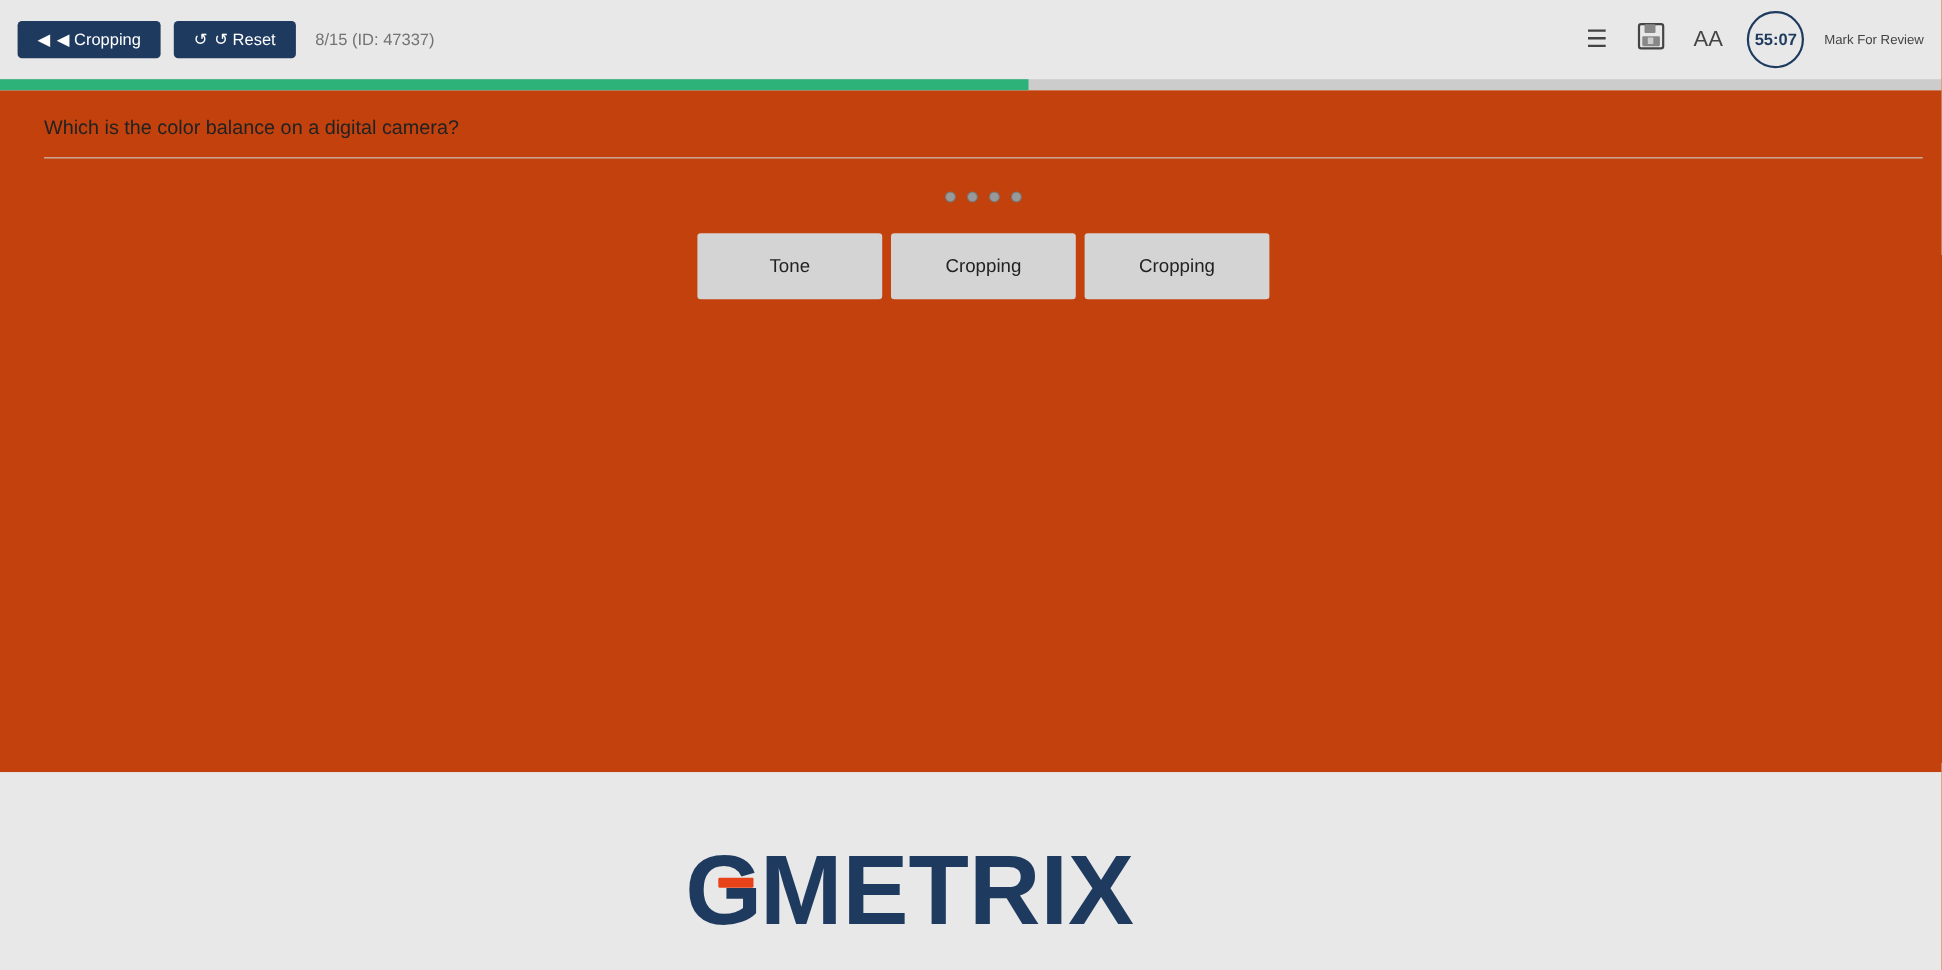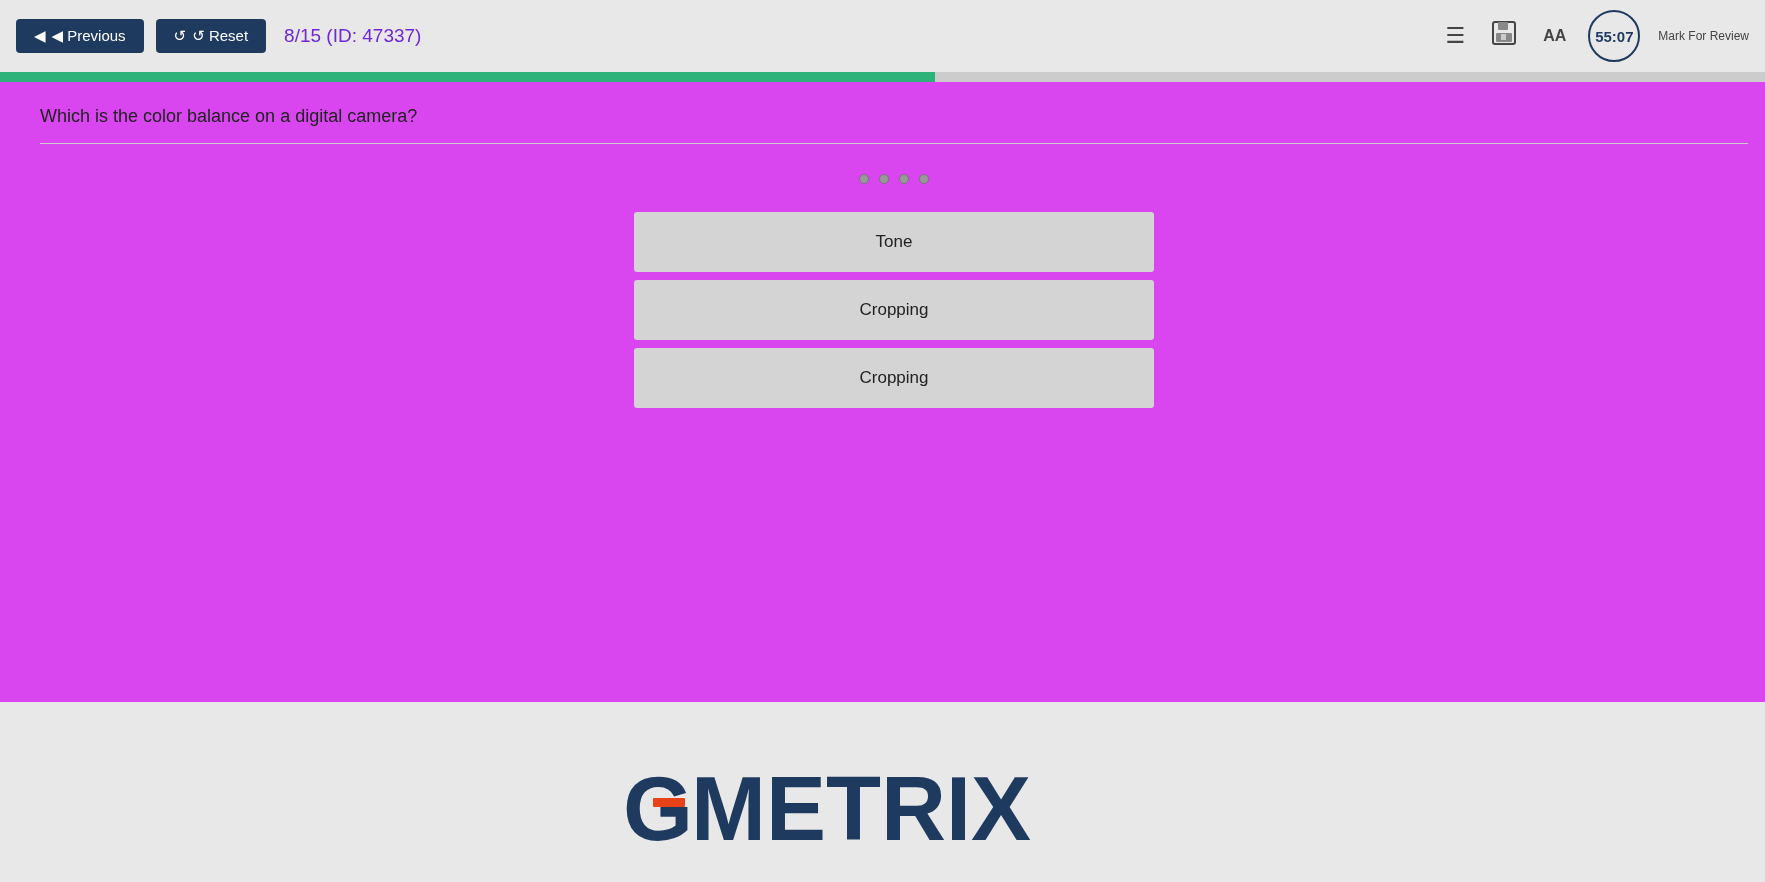--- a/index.html
+++ b/index.html
@@ -42,22 +42,22 @@
       border-radius: 4px;
       padding: 8px 18px;
       font-size: 15px;
       cursor: pointer;
       display: flex;
       align-items: center;
       gap: 6px;
     }
 
     .question-id {
-      font-size: 19px;
-      color: #6d28d9;
+      font-size: 15px;
+      color: #737373;
       margin-left: 6px;
     }
 
     .top-bar-right {
       margin-left: auto;
       display: flex;
       align-items: center;
       gap: 18px;
     }
 
@@ -73,23 +73,23 @@
       font-size: 22px;
       color: #444;
     }
 
     .save-icon {
       font-size: 22px;
       color: #444;
     }
 
     .font-icon {
-      font-size: 16px;
-      color: #444;
-      font-weight: bold;
+      font-size: 20px;
+      color: #444;
+      font-weight: normal;
     }
 
     .timer-circle {
       width: 52px;
       height: 52px;
       border-radius: 50%;
       border: 2px solid #1e3a5f;
       display: flex;
       align-items: center;
       justify-content: center;
@@ -114,21 +114,21 @@
     }
 
     .progress-fill {
       height: 100%;
       background: #2db37a;
       width: 53%;
     }
 
     
     .main-content {
-      background: #d946ef;
+      background: #c2410c;
       margin: 0;
       padding: 24px 17px 40px 40px;
       min-height: 620px;
     }
 
     .question-text {
       font-size: 18px;
       color: #222;
       margin-bottom: 20px;
       padding-bottom: 16px;
@@ -147,21 +147,21 @@
       width: 10px;
       height: 10px;
       border-radius: 50%;
       background: #999;
       border: 1.5px solid #777;
     }
 
     
     .options-container {
       display: flex;
-      flex-direction: column;
+      flex-direction: row;
       gap: 8px;
       max-width: 520px;
       margin: 0 auto;
     }
 
     .option-btn {
       background: #d4d4d4;
       border: none;
       border-radius: 3px;
       padding: 20px 24px;
@@ -187,21 +187,21 @@
       display: flex;
       align-items: center;
     }
   </style>
 </head>
 <body>
 
 <div class="top-bar">
   <button class="btn-prev">
     <span>◀</span>
-    <span>◀ Previous</span>
+    <span>◀ Cropping</span>
   </button>
 
   <button class="btn-reset">
     <span>↺</span>
     <span>↺ Reset</span>
   </button>
 
   <span class="question-id">8/15 (ID: 47337)</span>
 
   <div class="top-bar-right">

